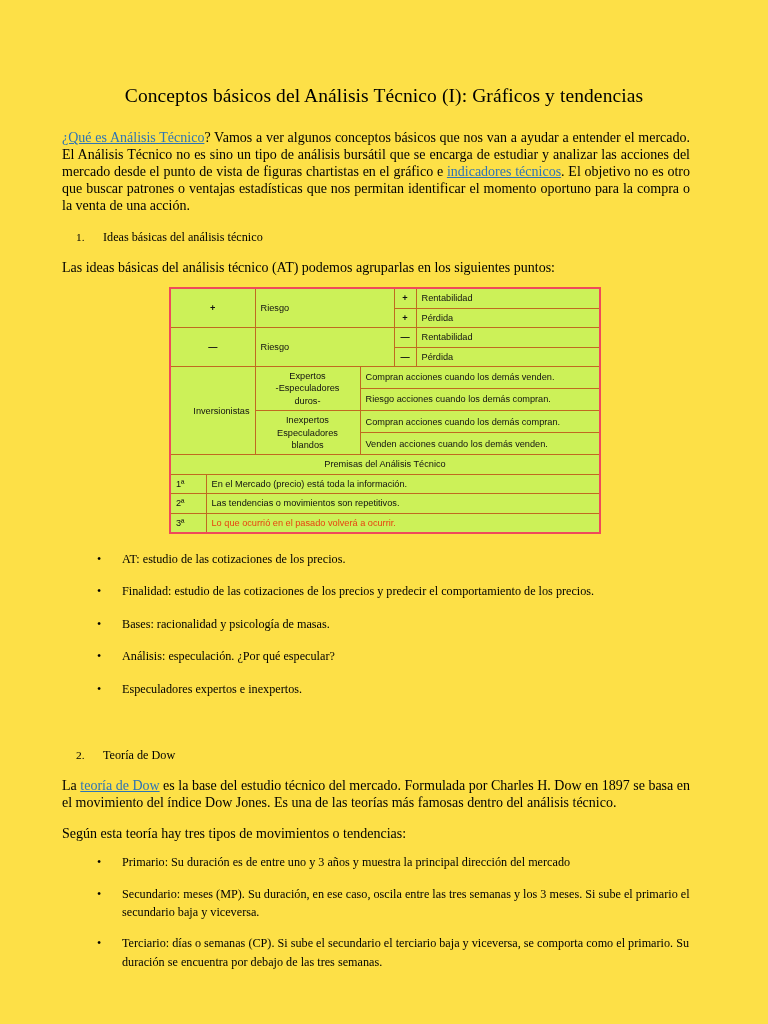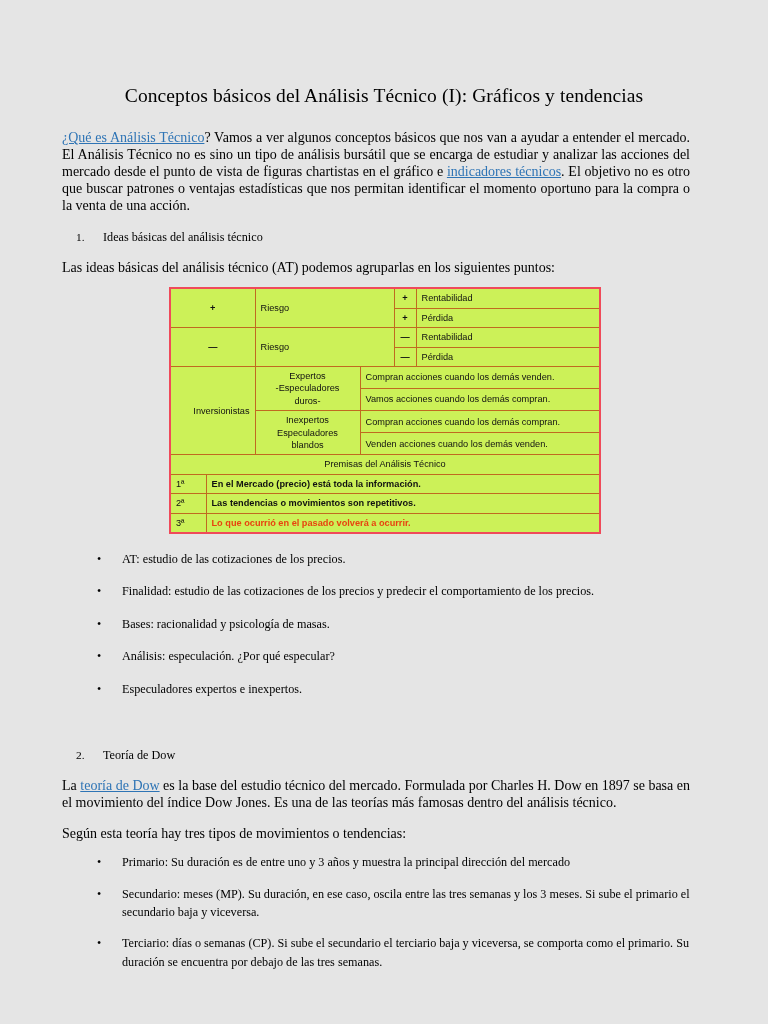--- a/index.html
+++ b/index.html
@@ -13,21 +13,21 @@
     font-family: "Liberation Serif", "DejaVu Serif", serif;
     color: #000000;
     overflow: hidden;
   }
   .page {
     position: relative;
     width: 768px;
     height: 1024px;
     box-sizing: border-box;
     padding: 84px 62px 0 62px;
-    background: #e5e5e5;
+    background: #fde047;
   }
 
   
   .doc-title {
     font-size: 19.5px;
     font-weight: 400;
     text-align: center;
     margin: 0 0 22px 0;
     letter-spacing: 0.1px;
     line-height: 1.2;
@@ -125,21 +125,21 @@
     text-align: center;
     font-size: 9.2px;
     padding: 5px 4px;
   }
   td.ord {
     width: 38px;
     font-size: 9.2px;
     padding-left: 6px;
   }
   td.premise-text {
-    font-weight: 700;
+    font-weight: 400;
     font-size: 9.4px;
     padding-left: 10px;
   }
   td.premise-text.red { color: #e8430f; border-radius: 9px; }
   td.inv-label { text-align: right; font-size: 9.4px; }
   td.role { text-align: center; font-size: 9.4px; line-height: 13px; }
   td.action { font-size: 9.4px; line-height: 13px; padding: 5px 6px; }
 </style>
 </head>
 <body>
@@ -190,21 +190,21 @@
           <td class="sign bd-red-b">—</td>
           <td class="bd-red-b bd-red-r">Pérdida</td>
         </tr>
 
         <tr>
           <td class="inv-label bd-red-l" rowspan="4" colspan="2">Inversionistas</td>
           <td class="role h-tall" rowspan="2">Expertos<br>-Especuladores<br>duros-</td>
           <td class="action bd-red-r" colspan="3">Compran acciones cuando los demás venden.</td>
         </tr>
         <tr>
-          <td class="action bd-red-r" colspan="3">Vamos acciones cuando los demás compran.</td>
+          <td class="action bd-red-r" colspan="3">Riesgo acciones cuando los demás compran.</td>
         </tr>
         <tr>
           <td class="role h-tall" rowspan="2">Inexpertos<br>Especuladores<br>blandos</td>
           <td class="action bd-red-r" colspan="3">Compran acciones cuando los demás compran.</td>
         </tr>
         <tr>
           <td class="action bd-red-r bd-red-b" colspan="3">Venden acciones cuando los demás venden.</td>
         </tr>
 
         <tr>

